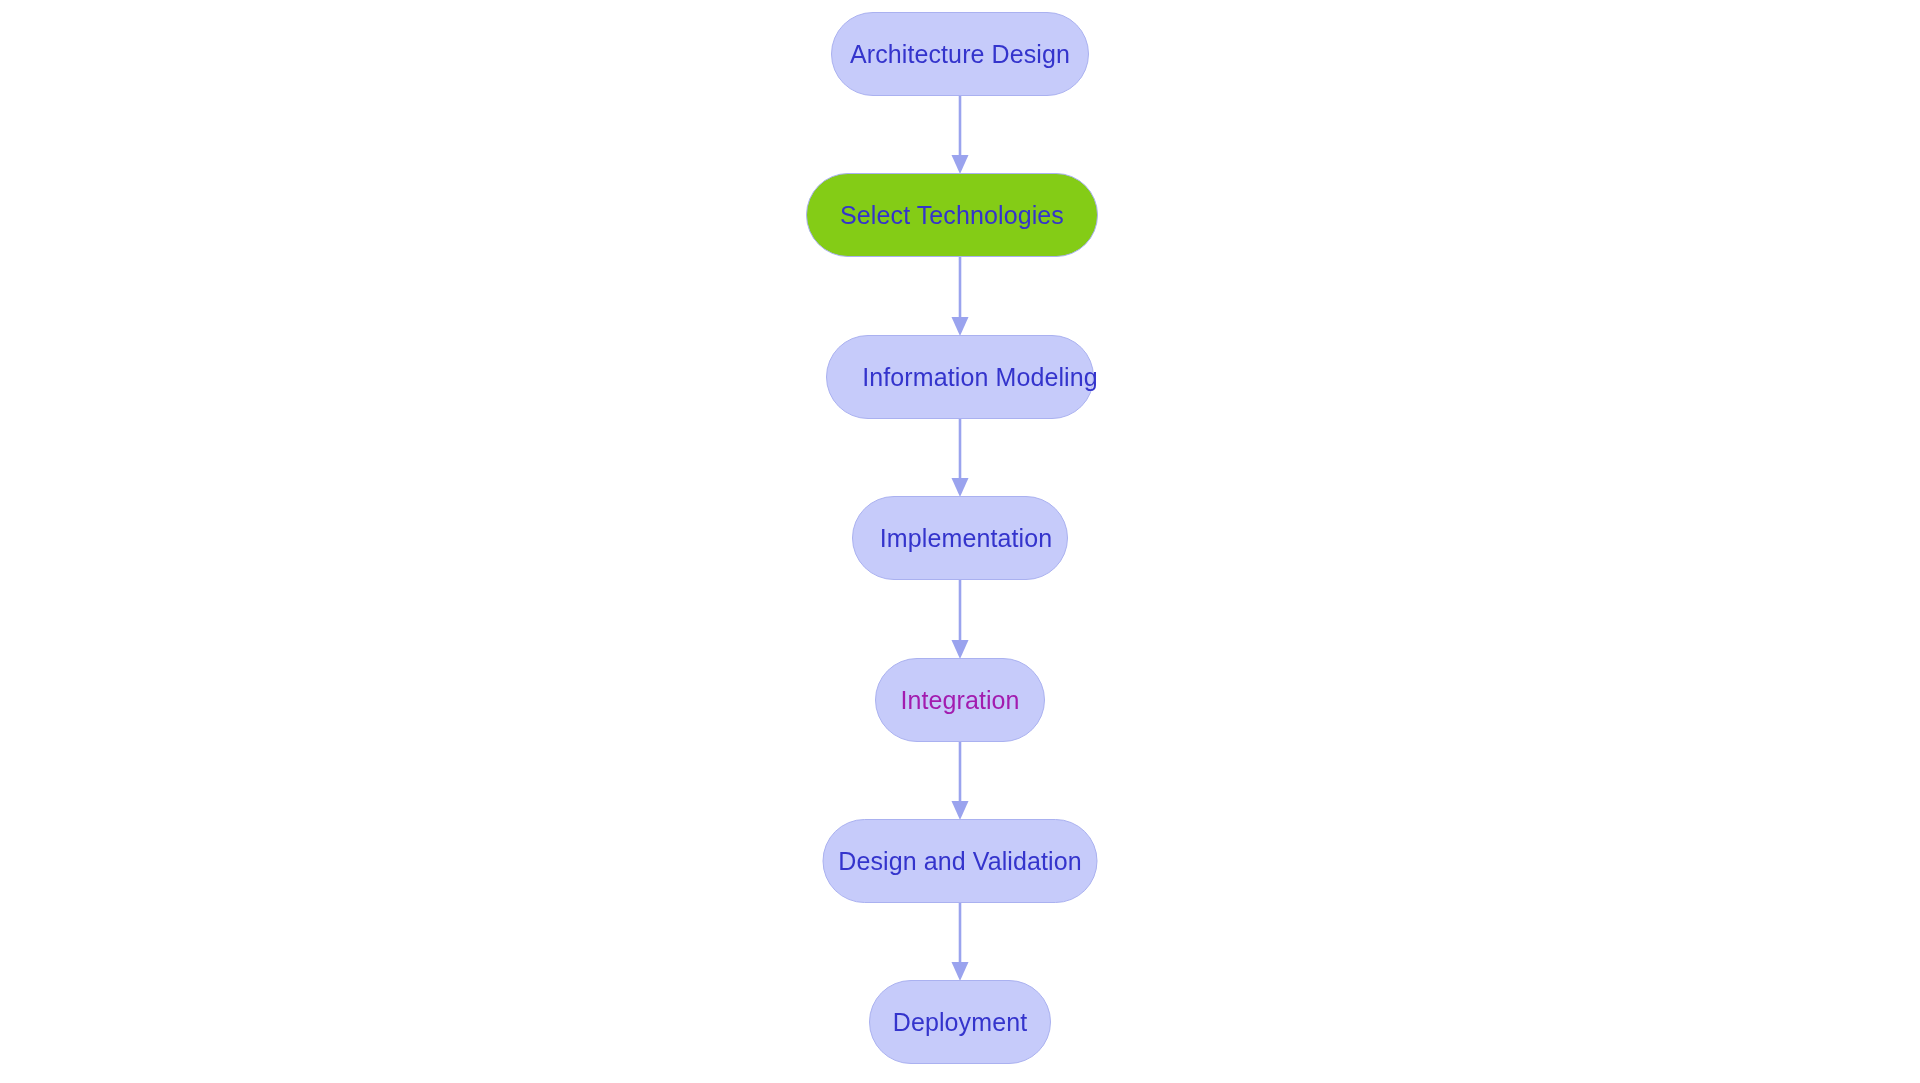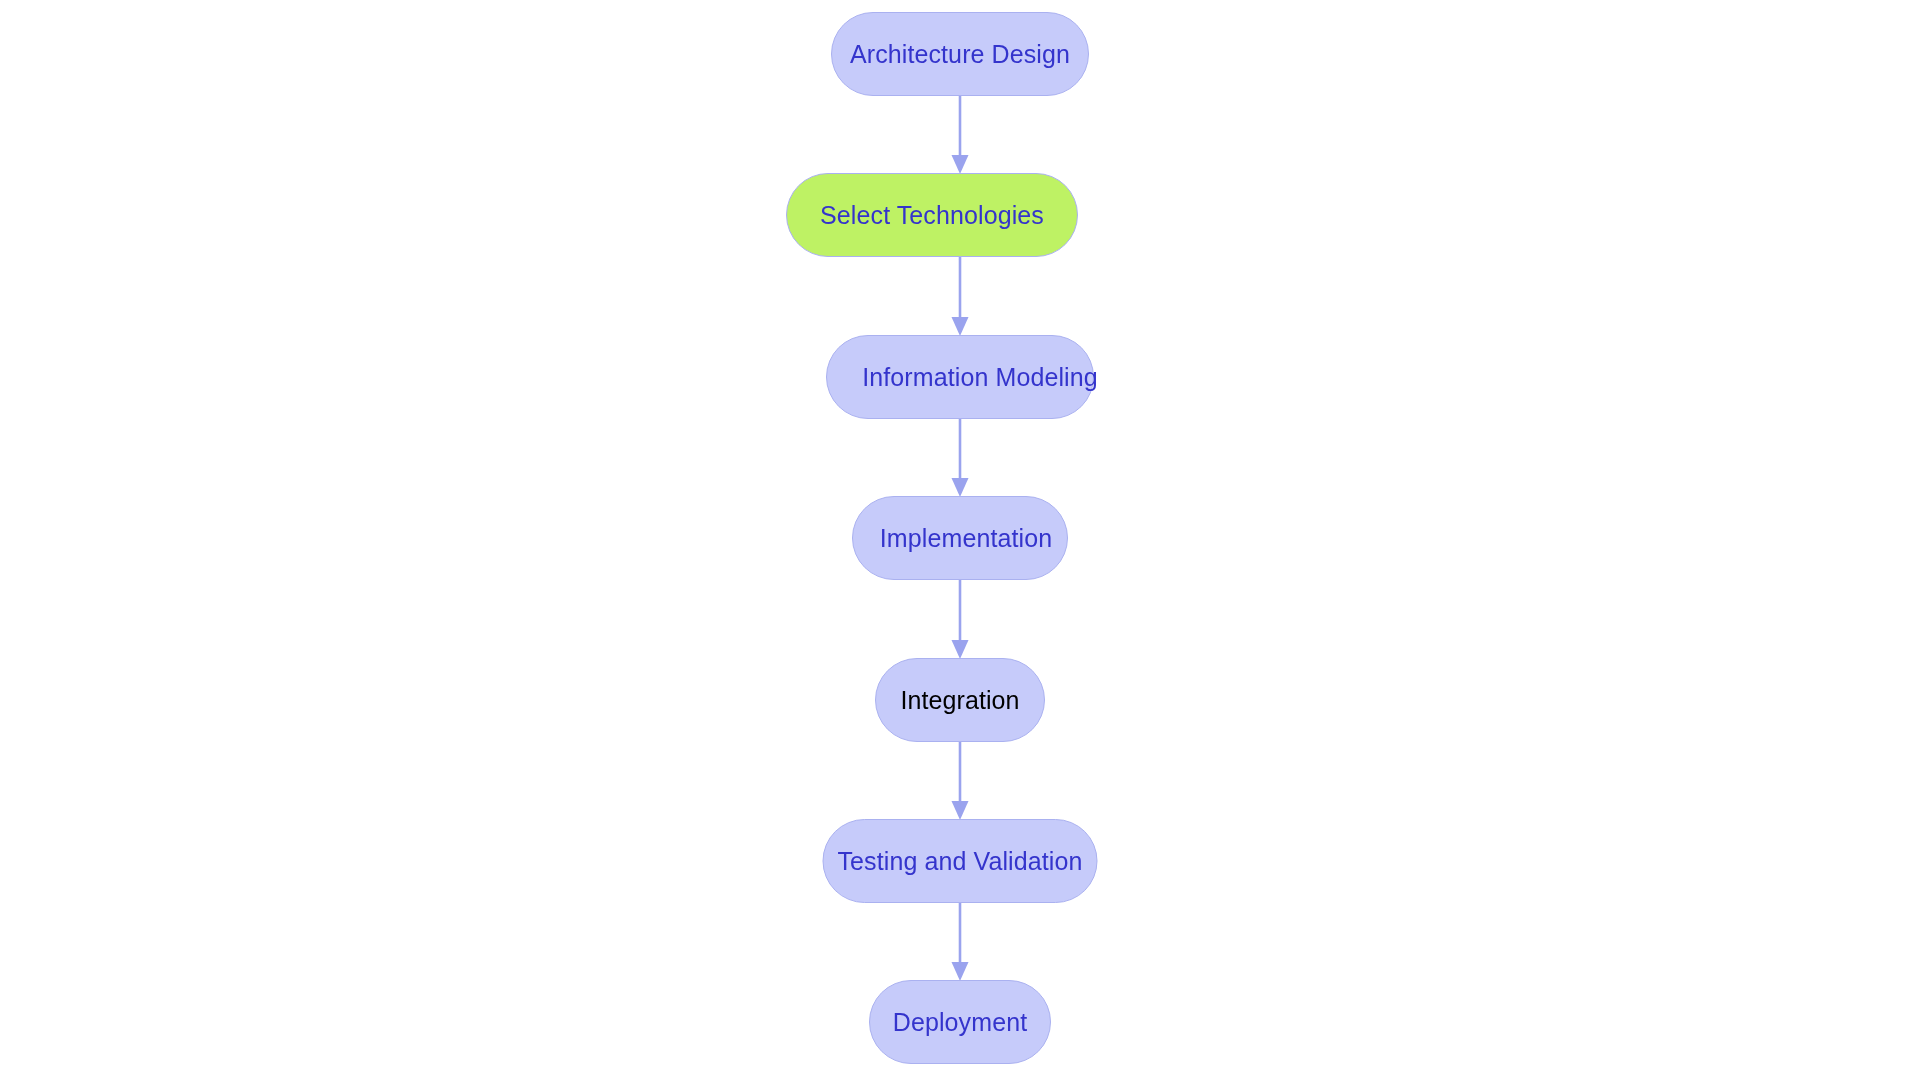--- a/index.html
+++ b/index.html
@@ -92,33 +92,33 @@
       <g>
         <line x1="960" y1="903" x2="960" y2="964" stroke="#9aa3ee" stroke-width="2.6"></line>
         <polygon points="951.5,962 968.5,962 960,981" fill="#9aa3ee"></polygon>
       </g>
     </svg>
 
   <div id="node-layer">
       <div class="flow-node" id="node-architecture-design" style="left: 960px; top: 54px; width: 258px; height: 84px; background: rgb(198, 203, 250); border-color: rgb(170, 177, 240);">
         <span class="flow-node-label" style="color: rgb(52, 52, 204);">Architecture Design</span>
       </div>
-      <div class="flow-node" id="node-select-technologies" style="left: 932px; top: 215px; width: 292px; height: 84px; background: #bef264; border-color: rgb(170, 177, 240);">
+      <div class="flow-node" id="node-select-technologies" style="left: 952px; top: 215px; width: 292px; height: 84px; background: #84cc16; border-color: rgb(170, 177, 240);">
         <span class="flow-node-label" style="color: rgb(52, 52, 204);">Select Technologies</span>
       </div>
       <div class="flow-node" id="node-information-modeling" style="left: 960px; top: 377px; width: 268px; height: 84px; background: rgb(198, 203, 250); border-color: rgb(170, 177, 240);">
         <span class="flow-node-label" style="color: rgb(52, 52, 204); margin-left: 40px;">Information Modeling</span>
       </div>
       <div class="flow-node" id="node-implementation" style="left: 960px; top: 538px; width: 216px; height: 84px; background: rgb(198, 203, 250); border-color: rgb(170, 177, 240);">
         <span class="flow-node-label" style="color: rgb(52, 52, 204); margin-left: 12px;">Implementation</span>
       </div>
       <div class="flow-node" id="node-integration" style="left: 960px; top: 700px; width: 170px; height: 84px; background: rgb(198, 203, 250); border-color: rgb(170, 177, 240);">
-        <span class="flow-node-label" style="color: #000000;">Integration</span>
+        <span class="flow-node-label" style="color: #a21caf;">Integration</span>
       </div>
       <div class="flow-node" id="node-testing-and-validation" style="left: 960px; top: 861px; width: 275px; height: 84px; background: rgb(198, 203, 250); border-color: rgb(170, 177, 240);">
-        <span class="flow-node-label" style="color: rgb(52, 52, 204);">Testing and Validation</span>
+        <span class="flow-node-label" style="color: rgb(52, 52, 204);">Design and Validation</span>
       </div>
       <div class="flow-node" id="node-deployment" style="left: 960px; top: 1022px; width: 182px; height: 84px; background: rgb(198, 203, 250); border-color: rgb(170, 177, 240);">
         <span class="flow-node-label" style="color: rgb(52, 52, 204);">Deployment</span>
       </div>
     </div>
 
 </div>
 
 </body></html>

